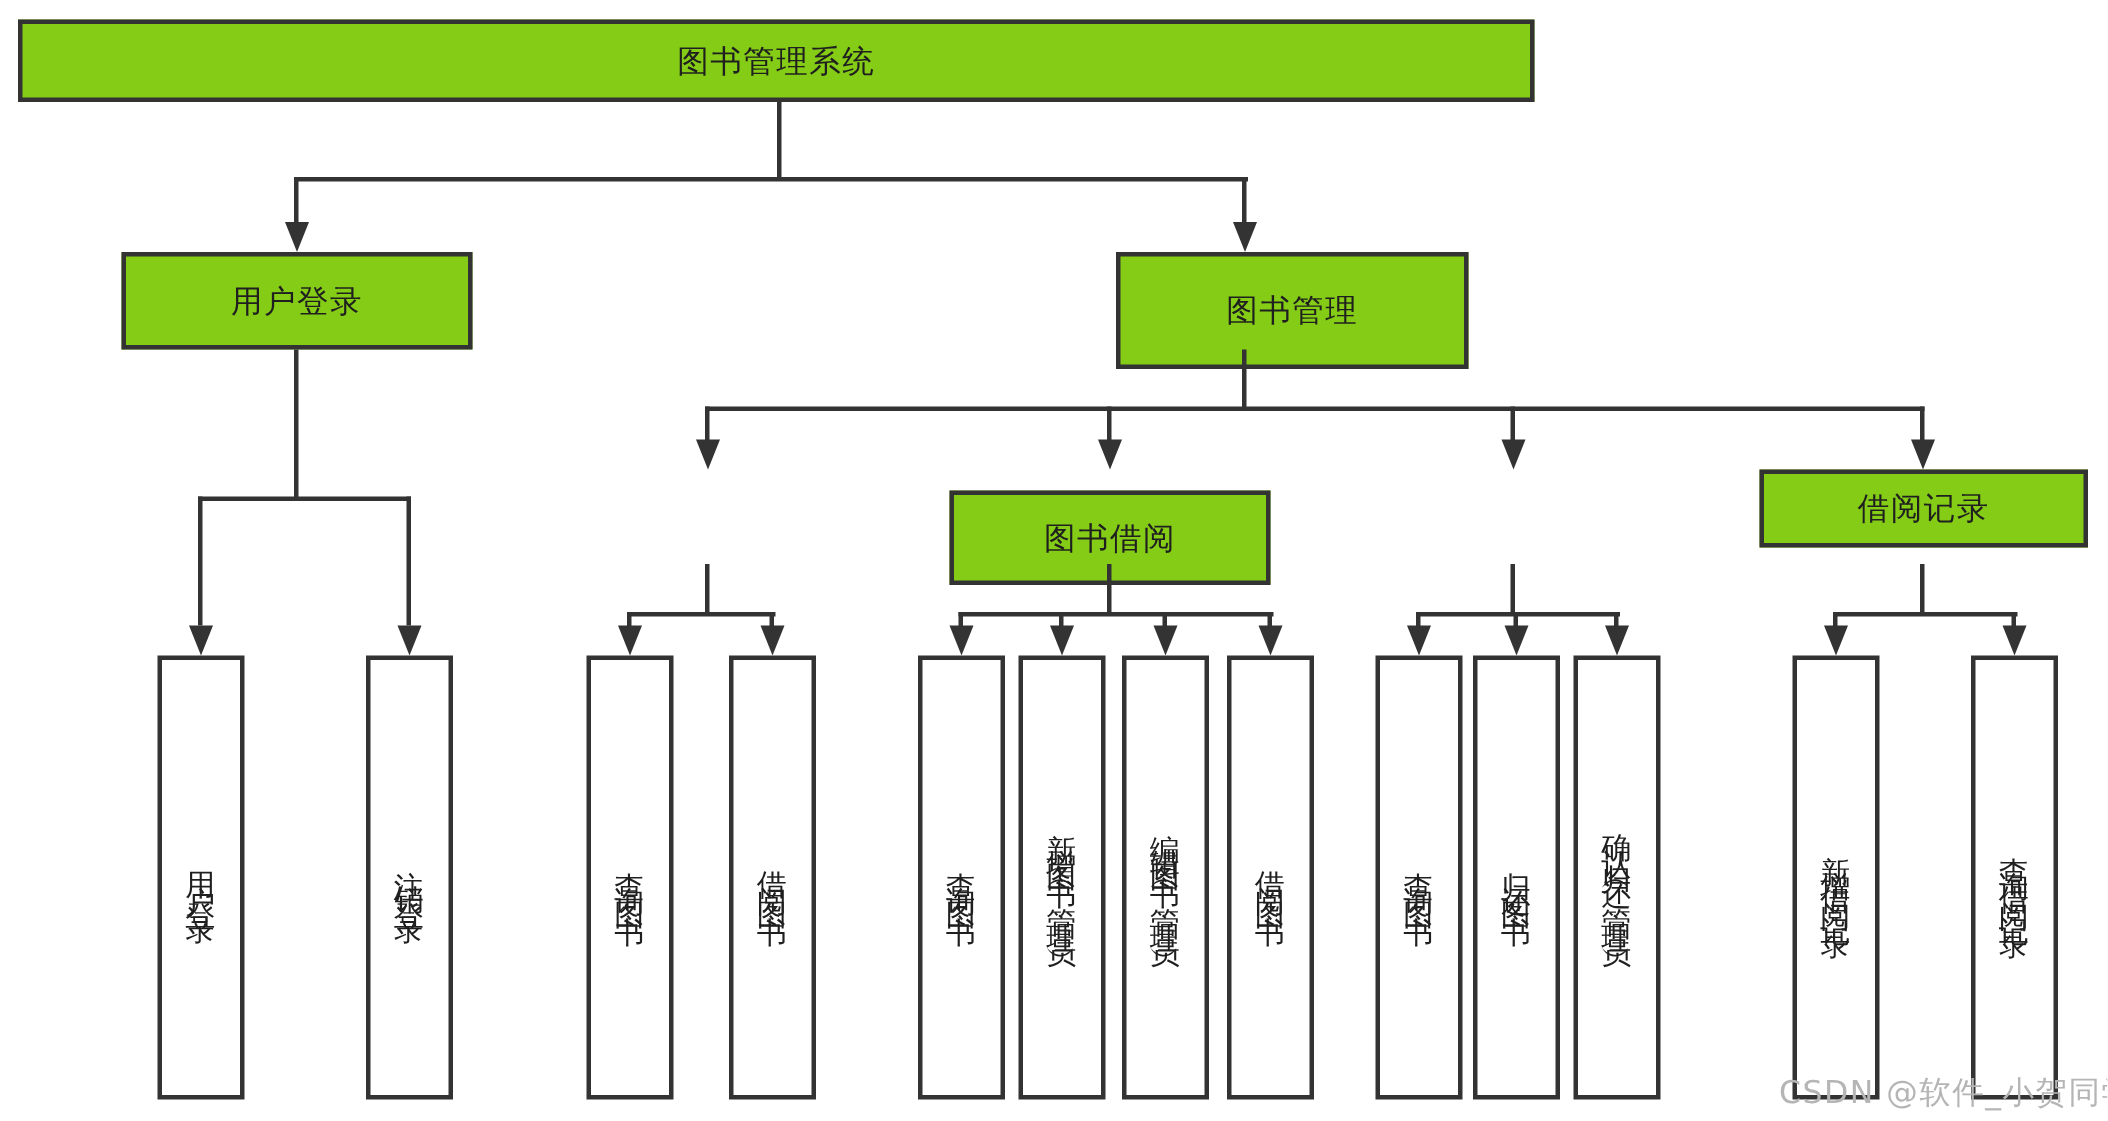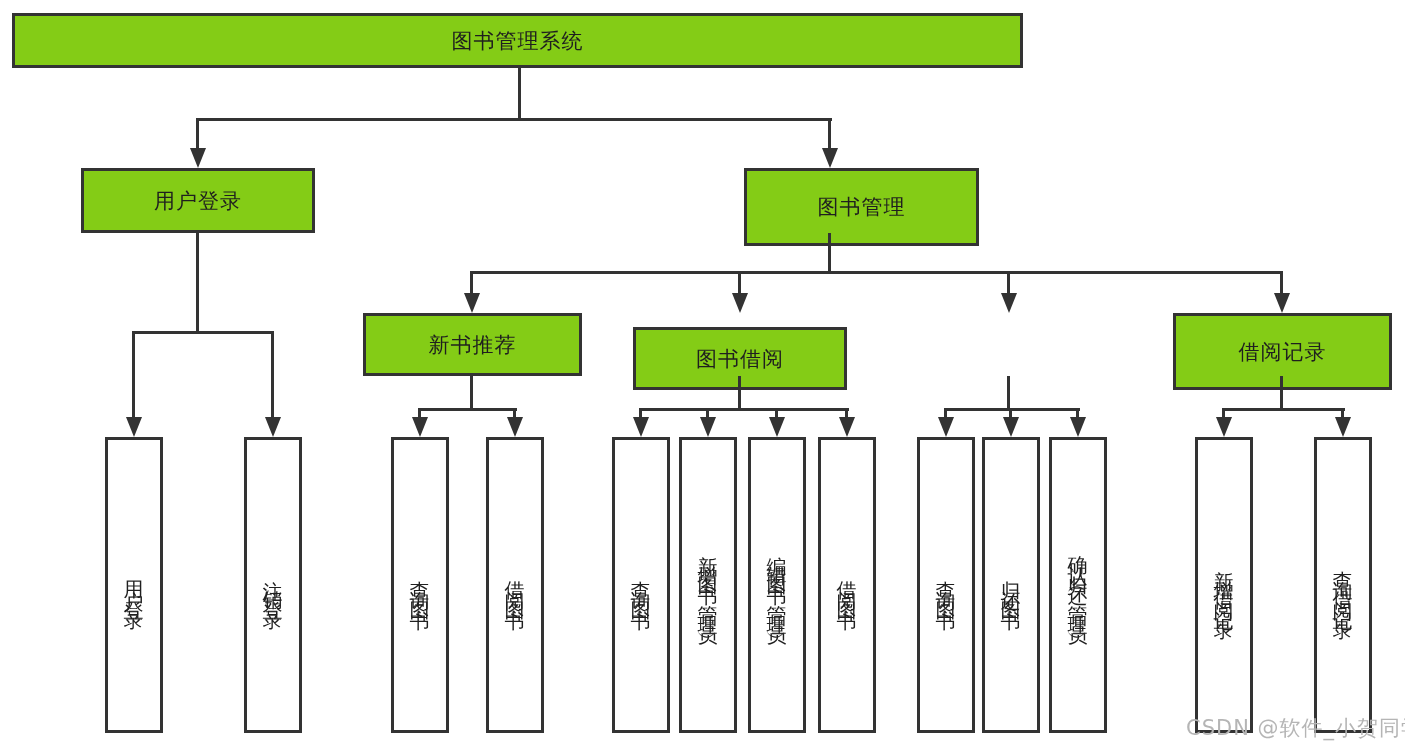--- a/index.html
+++ b/index.html
@@ -35,23 +35,22 @@
 </head>
 <body>
 
 <div id="canvas">
 
   <div class="box" style="left:12px;top:13px;width:1011px;height:55px;">图书管理系统</div>
 
   <div class="box" style="left:81px;top:168px;width:234px;height:65px;">用户登录</div>
   <div class="box" style="left:744px;top:168px;width:235px;height:78px;">图书管理</div>
 
-  <div class="box" style="left:363px;top:313px;width:219px;height:63px;">新书推荐</div>
   <div class="box" style="left:633px;top:327px;width:214px;height:63px;">图书借阅</div>
-  <div class="box" style="left:1173px;top:313px;width:219px;height:77px;">借阅记录</div>
+  <div class="box" style="left:1173px;top:313px;width:219px;height:52px;">借阅记录</div>
 
   <div class="leaf" style="left:105px;">用户登录</div>
   <div class="leaf" style="left:244px;">注销登录</div>
 
   <div class="leaf" style="left:391px;">查询图书</div>
   <div class="leaf" style="left:486px;">借阅图书</div>
 
   <div class="leaf" style="left:612px;">查询图书</div>
   <div class="leaf" style="left:679px;">新增图书（管理员）</div>
   <div class="leaf" style="left:748px;">编辑图书（管理员）</div>

